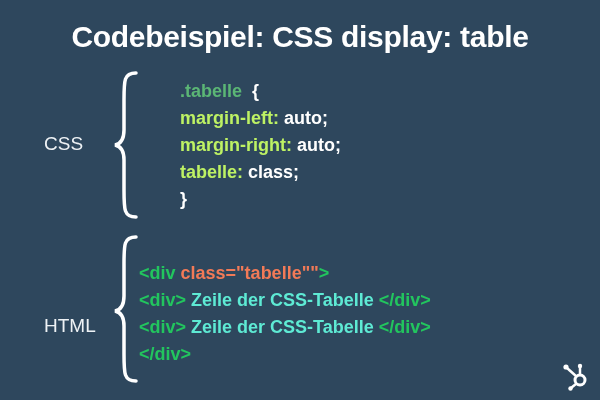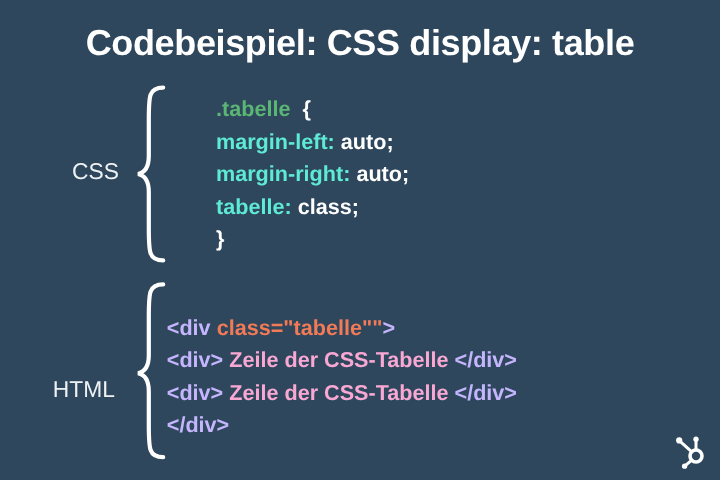--- a/index.html
+++ b/index.html
@@ -3,33 +3,33 @@
 <meta charset="utf-8">
 <style>
   html, body { margin:0; padding:0; }
   body { width:600px; height:400px; background:#2e475d; position:relative; overflow:hidden;
          font-family:"Liberation Sans", "DejaVu Sans", sans-serif; color:#ffffff; }
   .title { position:absolute; left:0; top:20px; width:600px; text-align:center; font-size:30px; font-weight:bold; letter-spacing:-0.3px; }
   .label { position:absolute; font-size:19px; color:#eef2f5; }
   .brace { position:absolute; }
   .code { position:absolute; font-size:18px; font-weight:bold; line-height:27px; white-space:pre; }
   .sel { color:#5bb675;text-align:center; }
-  .prop { color:#5eead4; }
+  .prop { color:#bef264; }
   .val { color:#ffffff; }
-  .tag { color:#c4b5fd; }
+  .tag { color:#22c55e; }
   .attr { color:#f27a57; }
-  .txt { color:#f9a8d4;margin-top:12px; }
+  .txt { color:#5eead4;margin-top:12px; }
   .logo { position:absolute; left:560px; top:362px; width:30px; height:30px; }
 </style>
 </head>
 <body>
 
 <div class="title">Codebeispiel: CSS display: table</div>
 
-<div class="label" style="left:60px;top:133px;">CSS</div>
+<div class="label" style="left:44px;top:133px;">CSS</div>
 <svg class="brace" style="left:112px;top:70px;" width="30" height="150" viewBox="0 0 30 150">
   <path d="M24 3 C12 3 12 10 12 30 L12 60 C12 70 8 74 3 75 C8 76 12 80 12 90 L12 120 C12 140 12 147 24 147" fill="none" stroke="#ffffff" stroke-width="3.5" stroke-linecap="round"></path>
 </svg>
 <div class="code" style="left:180px;top:78px;"><span><span class="sel">.tabelle</span><span class="val">  {</span></span>
 <span><span class="prop">margin-left:</span><span class="val"> auto;</span></span>
 <span><span class="prop">margin-right:</span><span class="val"> auto;</span></span>
 <span><span class="prop">tabelle:</span><span class="val"> class;</span></span>
 <span><span class="val">}</span></span></div>
 
 <div class="label" style="left:44px;top:299px;margin-top:16px;">HTML</div>

